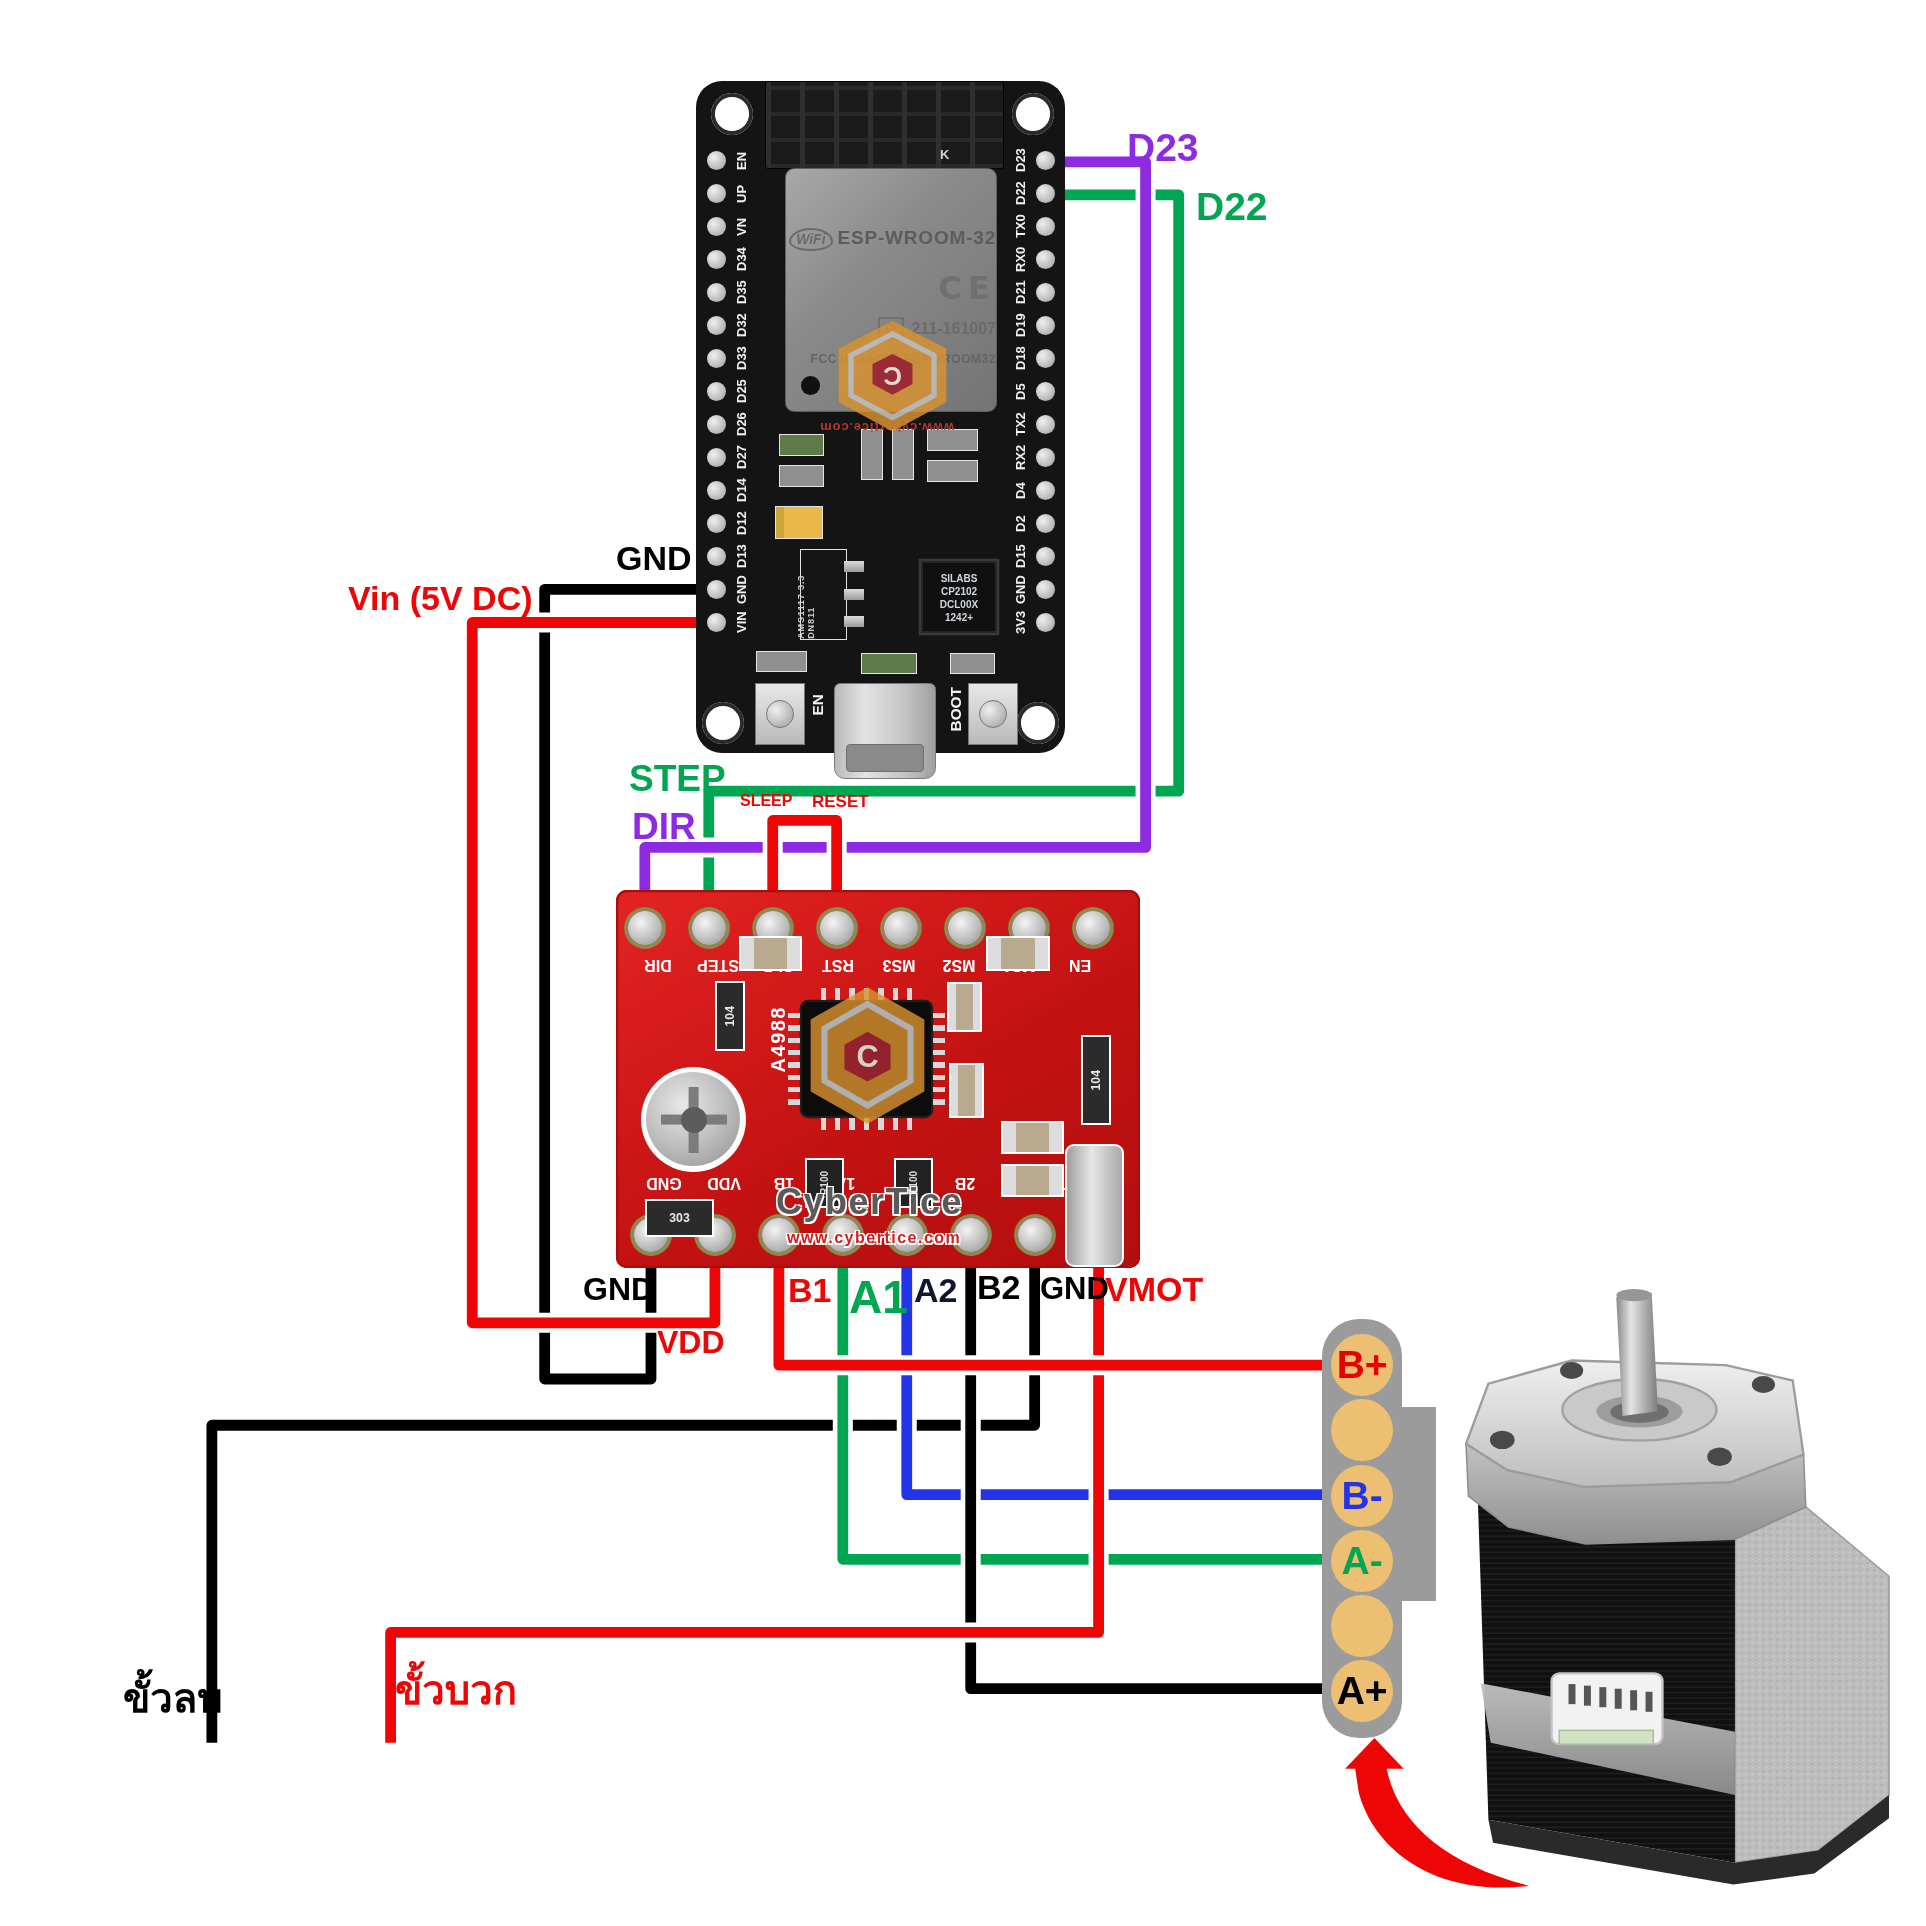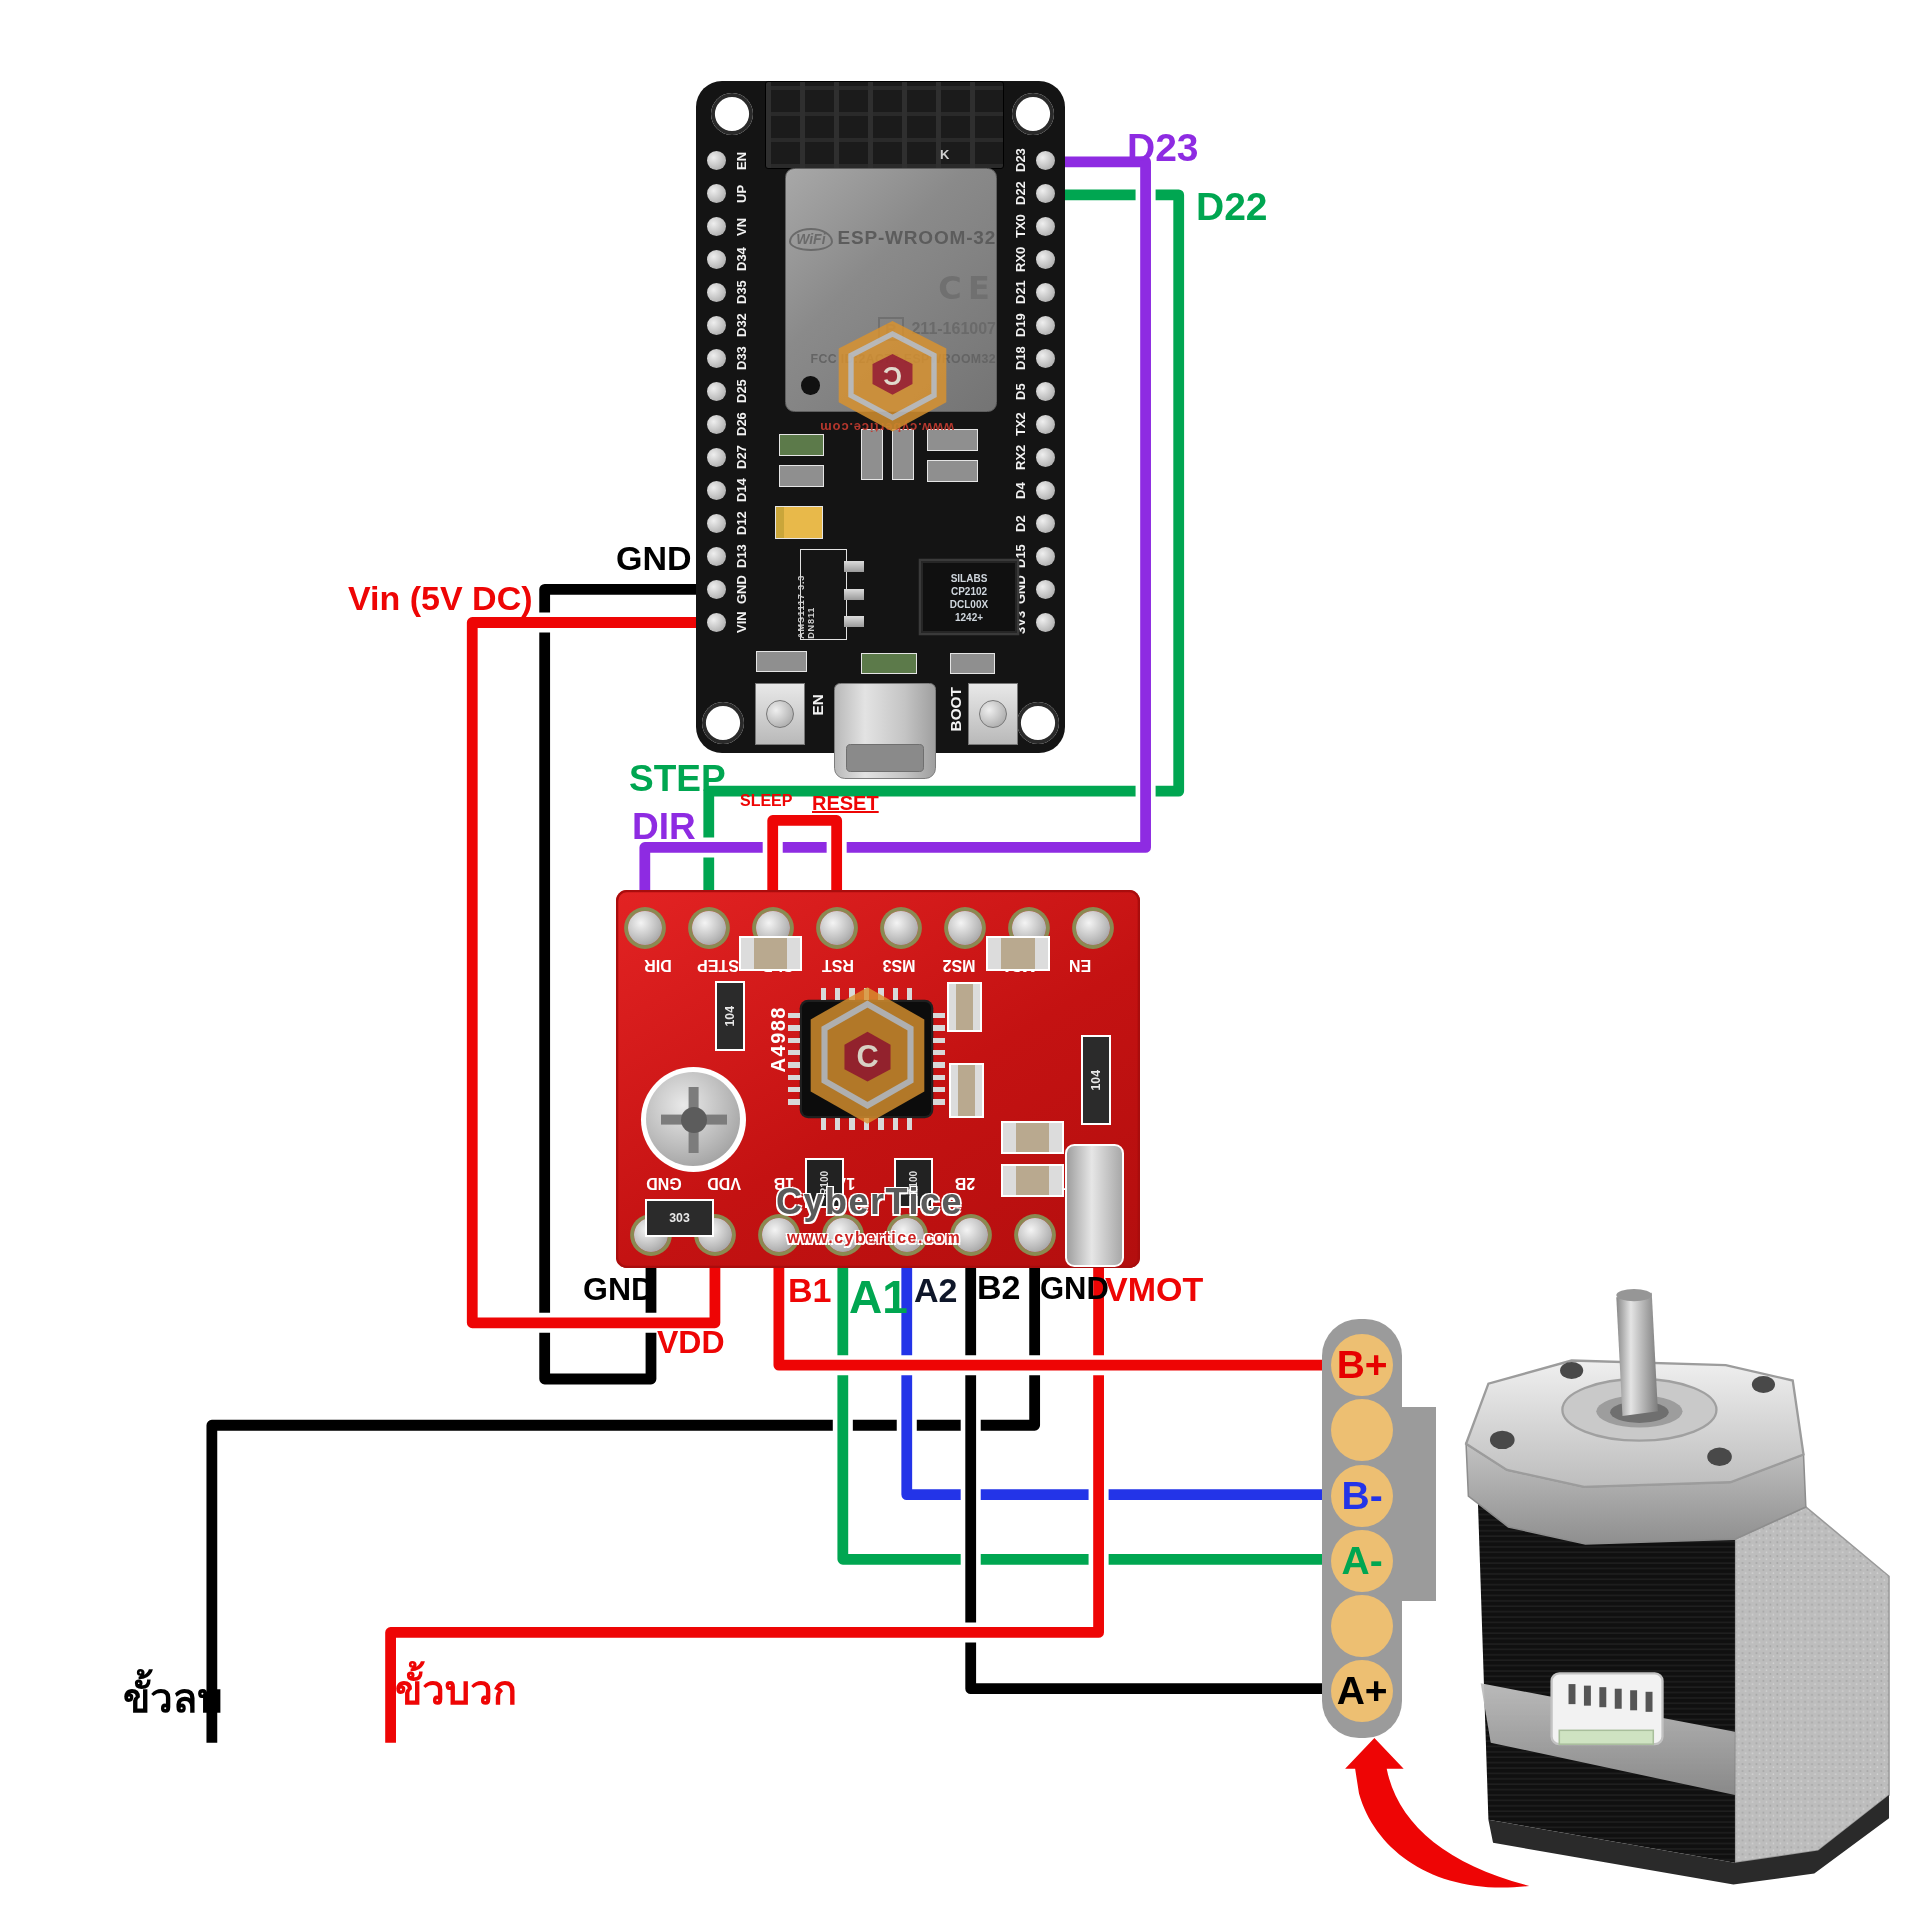--- a/index.html
+++ b/index.html
@@ -35,21 +35,21 @@
   .pad i{width:19px;height:19px;border-radius:50%;background:radial-gradient(circle at 35% 35%,#efefef,#9c9c9c);display:block;}
   .lblcol{position:absolute;top:63px;display:flex;flex-direction:column;}
   .lblcol .vpin{height:33px;width:26px;display:flex;align-items:center;justify-content:center;
      writing-mode:vertical-rl;transform:rotate(180deg);color:#f2f2f2;font-size:13px;font-weight:bold;}
   .smd{position:absolute;background:#8f8f8f;border:1.5px solid #e5e5e5;}
   .smd.green{background:#5c7a4a;}
   #ycap{position:absolute;left:79px;top:425px;width:46px;height:31px;background:linear-gradient(90deg,#caa63a 0 18%,#e8b94a 18%);border:1.5px solid #e5e5e5;}
   #ams{position:absolute;left:104px;top:468px;width:45px;height:89px;background:#151515;border:1.5px solid #e2e2e2;color:#cfcfcf;}
   #ams span{position:absolute;left:-4.6px;top:9.2px;writing-mode:vertical-rl;transform:rotate(180deg);font-size:9.2px;font-weight:bold;letter-spacing:0.8px;}
   .leg{position:absolute;width:20px;height:10.8px;background:linear-gradient(#dcdcdc,#9a9a9a);left:43px;}
-  #cp2102{position:absolute;left:225px;top:480px;width:96px;height:72px;background:#101010;border:2.3px solid #262626;
+  #cp2102{position:absolute;left:225px;top:480px;width:76px;height:72px;background:#101010;border:2.3px solid #262626;
      box-shadow:0 0 0 2.3px #3a3a3a;color:#cfd6dd;text-align:center;font-size:10px;font-weight:bold;line-height:13px;padding-top:9.2px;box-sizing:border-box;}
   .btn{position:absolute;width:48px;height:60px;background:linear-gradient(#e8e8e8,#b9b9b9);border:1.5px solid #777;}
   .btn i{position:absolute;left:50%;top:50%;width:26px;height:26px;border-radius:50%;transform:translate(-50%,-50%);
      background:radial-gradient(circle at 35% 35%,#efefef,#9b9b9b);border:0.8px solid #777;display:block;}
   .btnlabel{position:absolute;color:#f2f2f2;font-size:15.4px;font-weight:bold;writing-mode:vertical-rl;transform:rotate(180deg);}
   #usb{position:absolute;left:138px;top:602px;width:100px;height:94px;background:linear-gradient(90deg,#b9b9b9,#e3e3e3 30%,#c4c4c4 70%,#9f9f9f);border:1.5px solid #7c7c7c;border-radius:6.2px 6.2px 10.8px 10.8px;}
   #usb:before{content:"";position:absolute;left:10.8px;bottom:6.2px;right:10.8px;height:26px;background:#8a8a8a;border-radius:4.6px;border:1.5px solid #6f6f6f;}
   .wm{position:absolute;opacity:.92;}
   .wmflip{transform:rotate(180deg);}
   .wmurl{color:#c23a2f;font-weight:bold;font-size:13px;text-align:center;letter-spacing:0.8px;}
@@ -560,21 +560,21 @@
   </svg>
 
 
   <div class="wlabel purple" style="left:1127px;top:126px;font-size:39px;">D23</div>
   <div class="wlabel green" style="left:1196px;top:185px;font-size:39px;">D22</div>
   <div class="wlabel black" style="left:616px;top:539px;font-size:34px;">GND</div>
   <div class="wlabel red" style="left:348px;top:579px;font-size:34px;">Vin (5V DC)</div>
   <div class="wlabel green" style="left:629px;top:758px;font-size:37px;">STEP</div>
   <div class="wlabel purple" style="left:632px;top:806px;font-size:37px;">DIR</div>
   <div class="wlabel red" style="left:740px;top:792px;font-size:16px;">SLEEP</div>
-  <div class="wlabel red" style="left:812px;top:792px;font-size:20px;text-decoration:underline;">RESET</div>
+  <div class="wlabel red" style="left:812px;top:792px;font-size:17px;">RESET</div>
   <div class="wlabel black" style="left:583px;top:1271px;font-size:32px;">GND</div>
   <div class="wlabel red" style="left:657px;top:1324px;font-size:32px;">VDD</div>
   <div class="wlabel red" style="left:788px;top:1271px;font-size:34px;">B1</div>
   <div class="wlabel green" style="left:849px;top:1270px;font-size:46px;">A1</div>
   <div class="wlabel blue" style="left:914px;top:1271px;font-size:34px;">A2</div>
   <div class="wlabel black" style="left:977px;top:1268px;font-size:34px;">B2</div>
   <div class="wlabel black" style="left:1040px;top:1271px;font-size:31px;">GND</div>
   <div class="wlabel red" style="left:1105px;top:1270px;font-size:34px;">VMOT</div>
   <div class="wlabel black" style="left:123px;top:1666px;font-size:40px;font-weight:600;">ขั้วลบ</div>
   <div class="wlabel red" style="left:395px;top:1658px;font-size:40px;font-weight:600;">ขั้วบวก</div>

